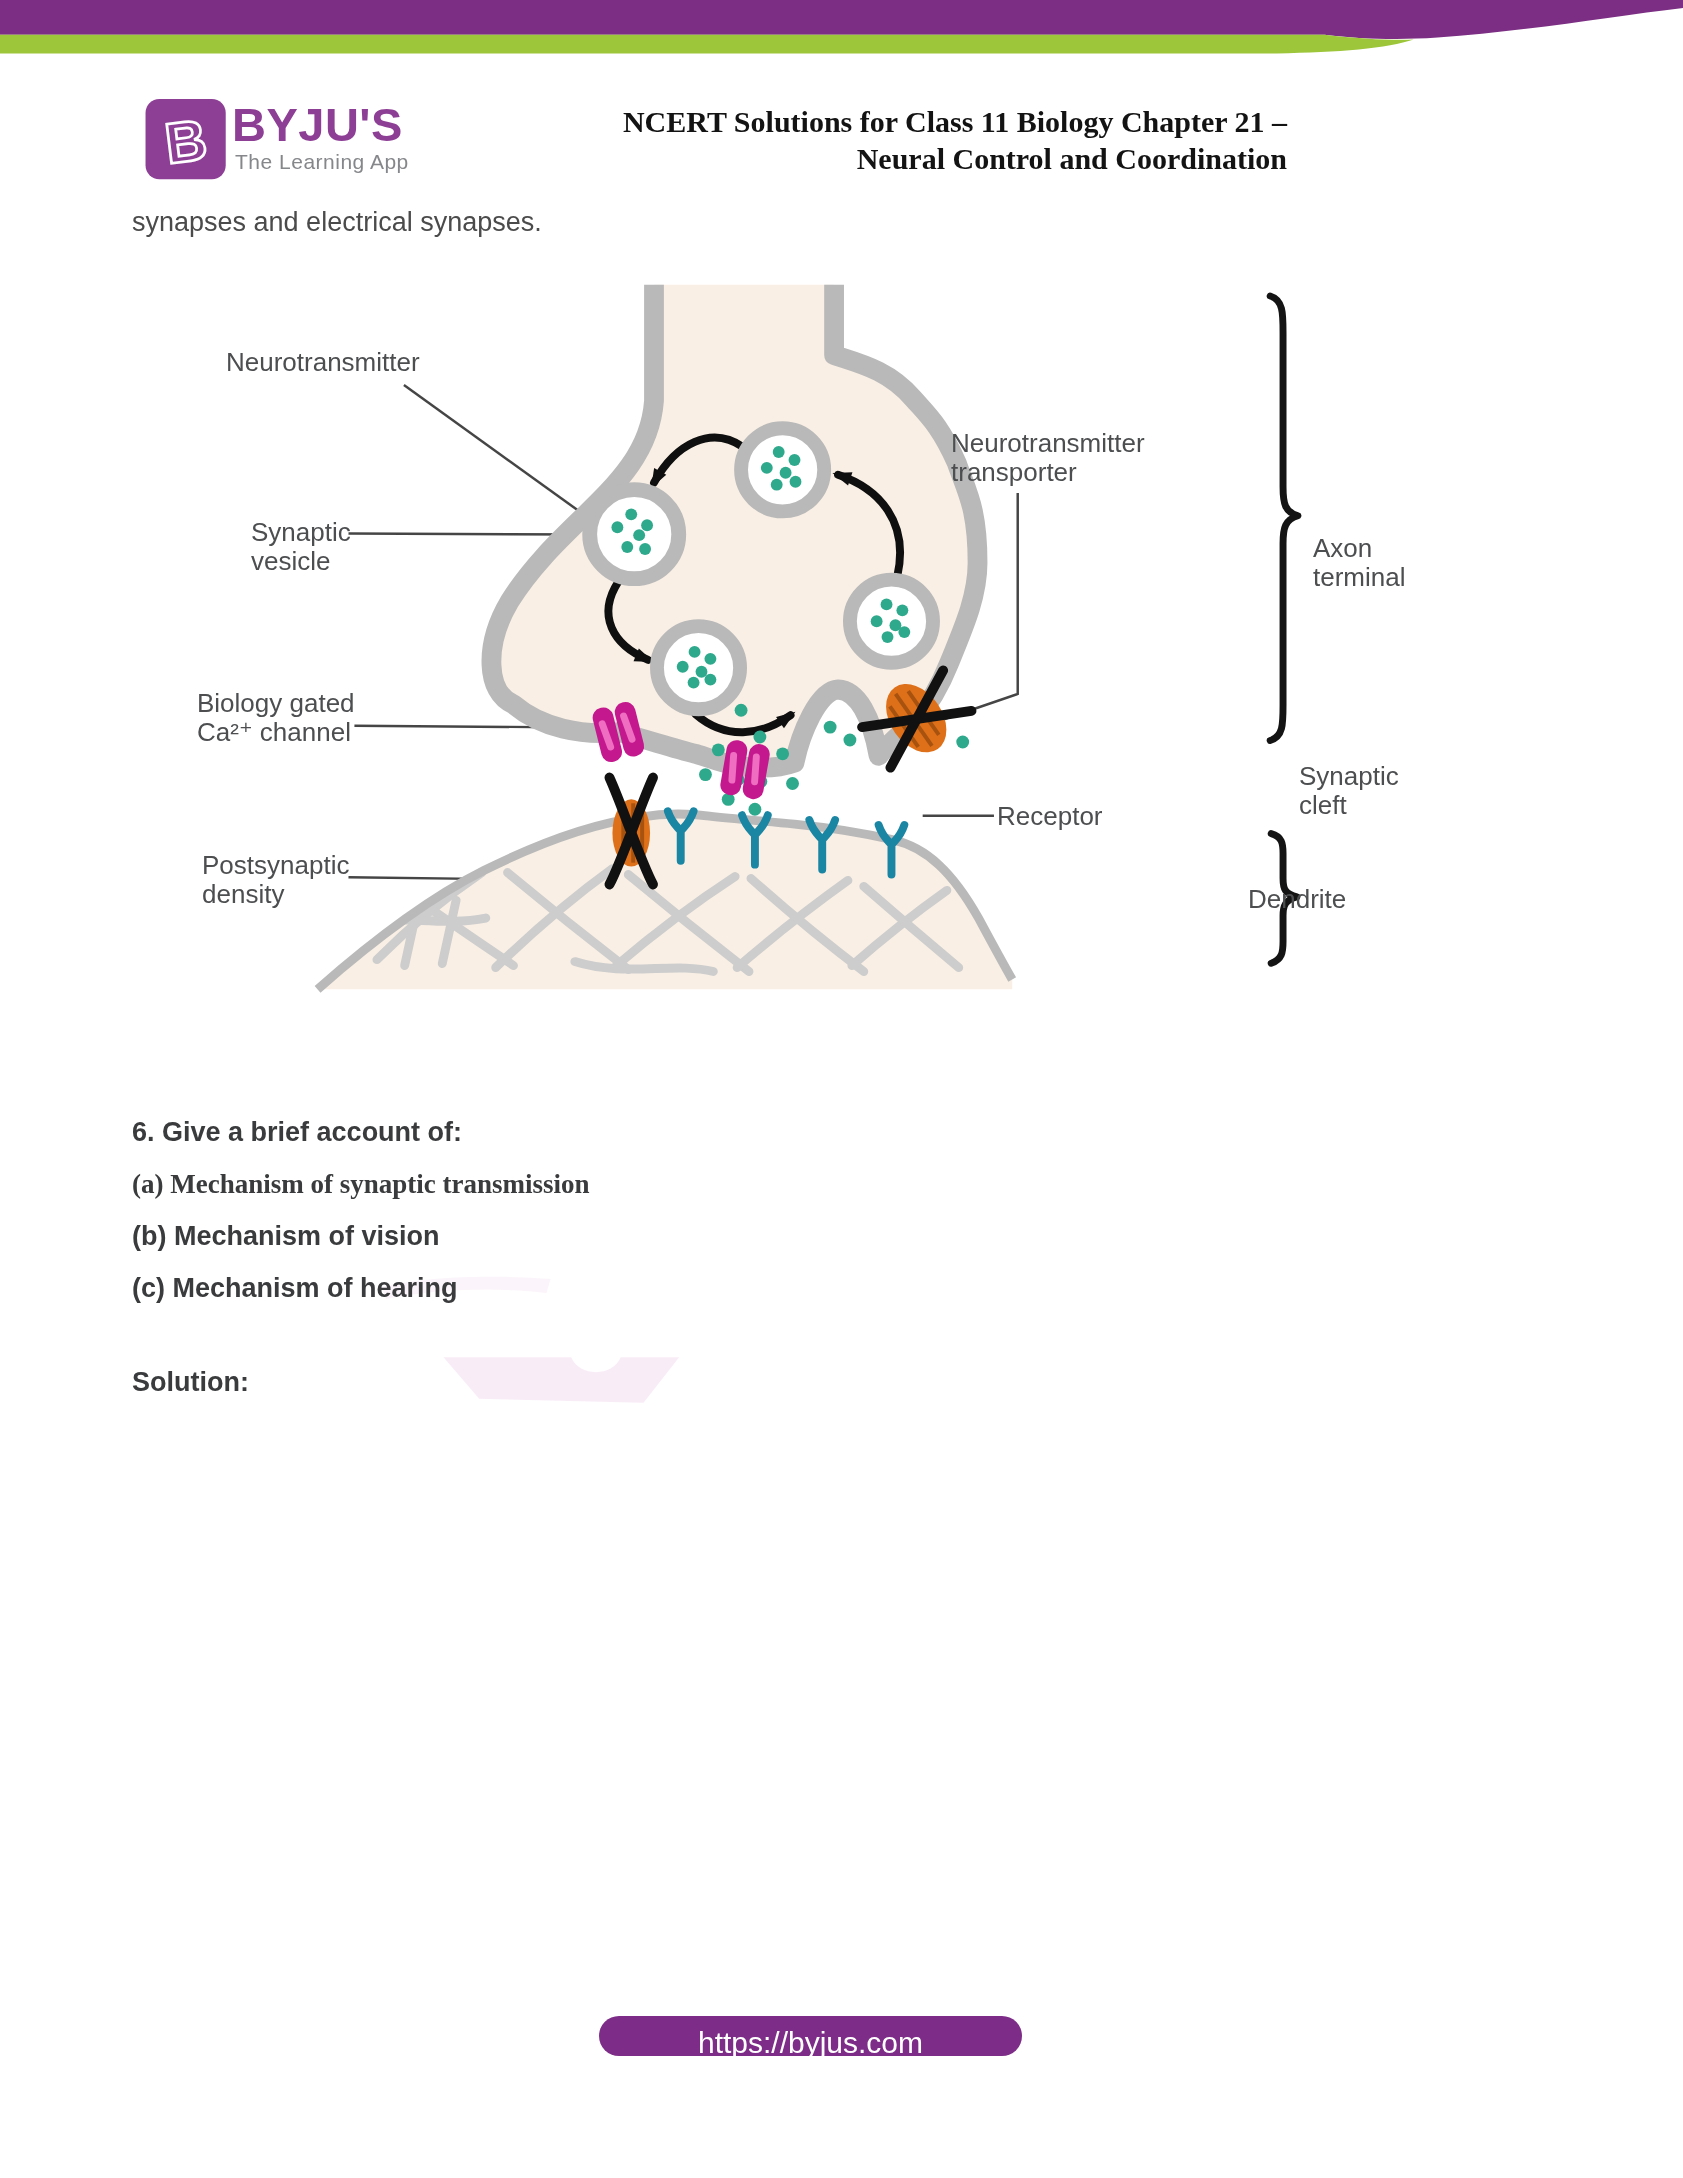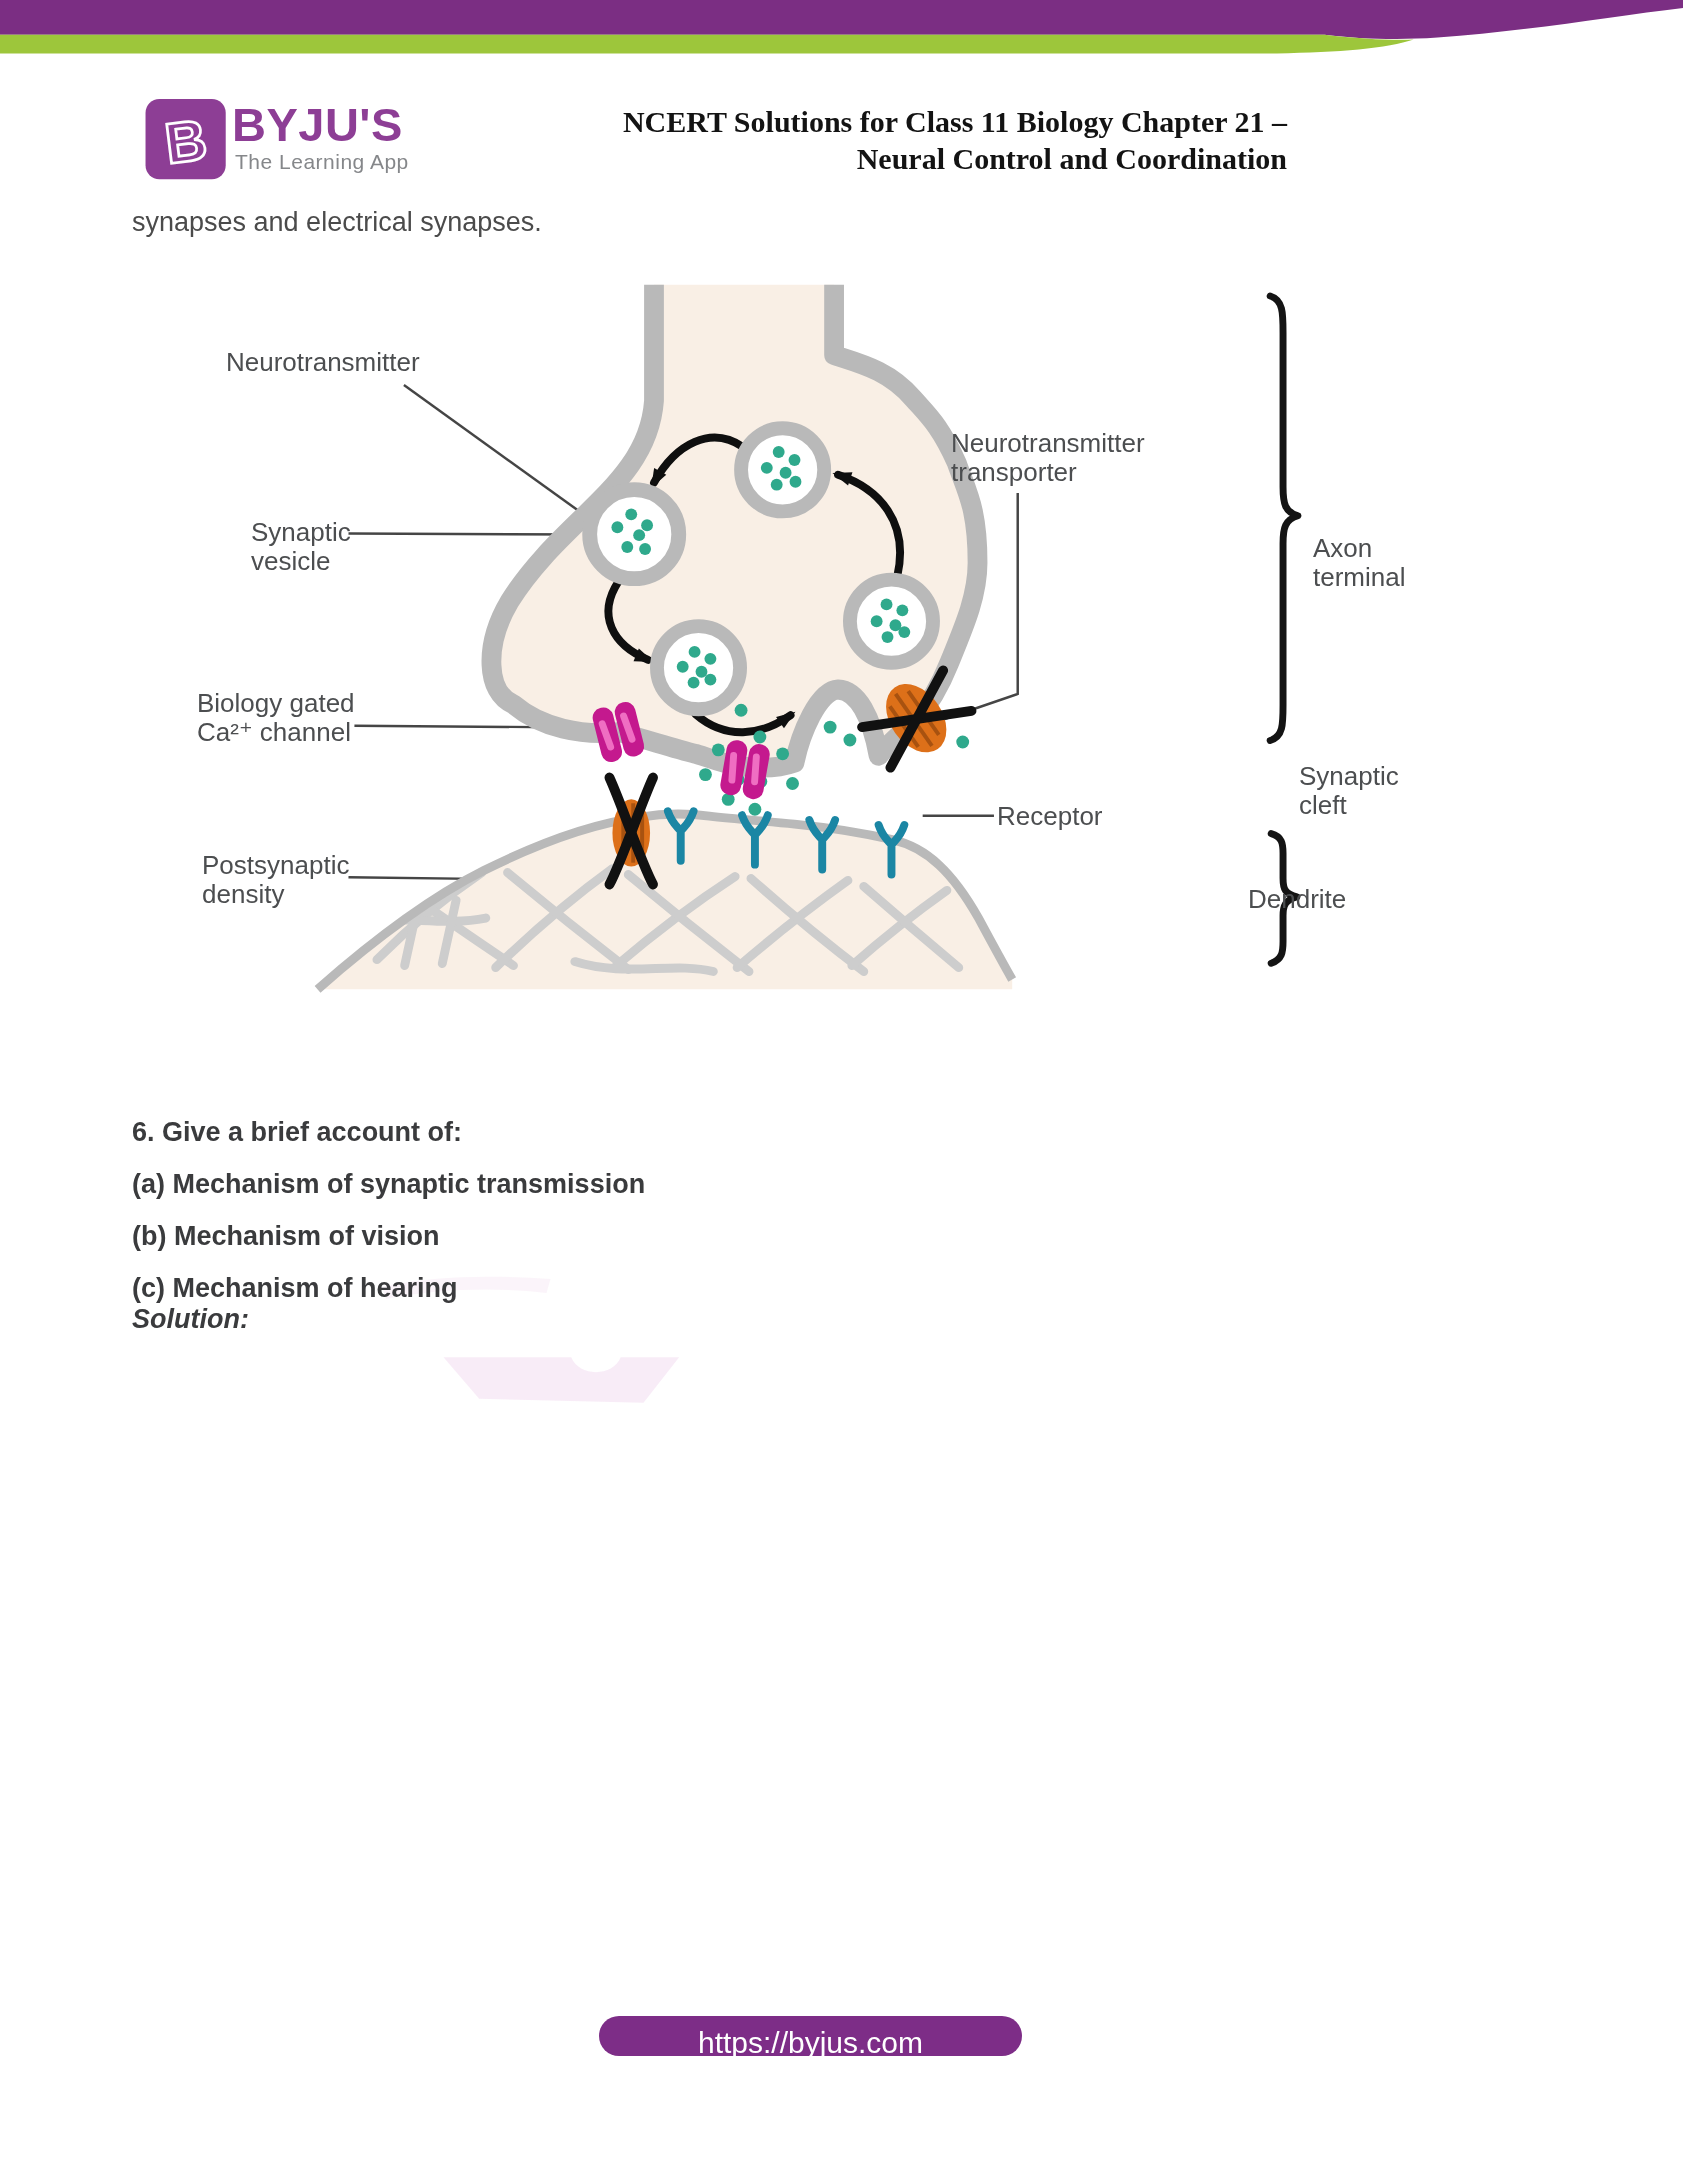--- a/index.html
+++ b/index.html
@@ -243,21 +243,21 @@
   <div>Axon</div>
   <div>terminal</div>
 </div>
 <div class="txt dlabel" style="left:1299px;top:762px;">
   <div>Synaptic</div>
   <div>cleft</div>
 </div>
 <div class="txt dlabel" style="left:1248px;top:885px;">Dendrite</div>
 
 <div class="txt qline" style="top:1117px;">6. Give a brief account of:</div>
-<div class="txt qline" style="top:1169px;">(a) Mechanism of synaptic transmission</div>
+<div class="txt qline" style="top:1169px;font-family:Liberation Serif, serif;">(a) Mechanism of synaptic transmission</div>
 <div class="txt qline" style="top:1221px;">(b) Mechanism of vision</div>
 <div class="txt qline" style="top:1273px;">(c) Mechanism of hearing</div>
-<div class="txt qline" style="top:1304px;font-style:italic;">Solution:</div>
+<div class="txt qline" style="top:1367px;">Solution:</div>
 
 <div class="abs pill">
   <span>https://byjus.com</span>
 </div>
 
 
 </body></html>

